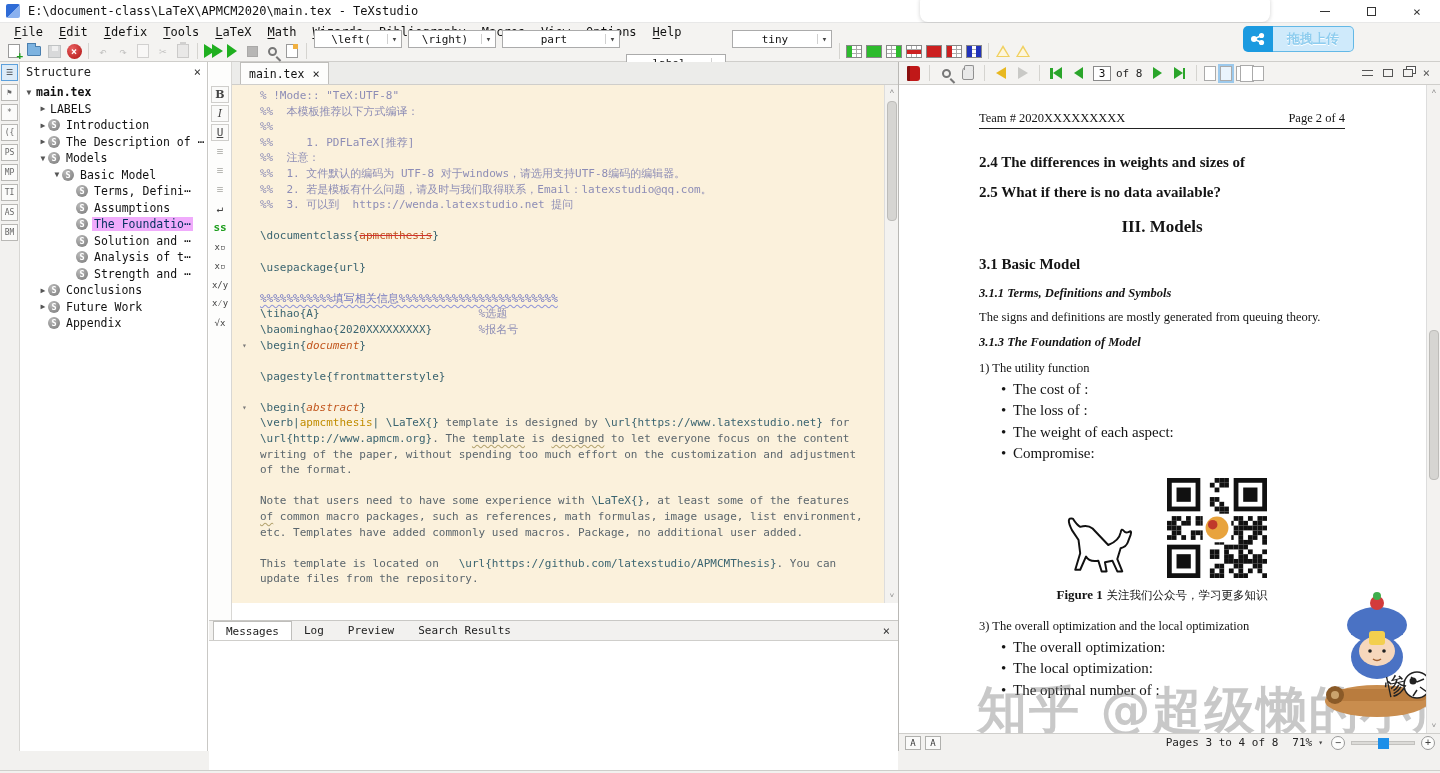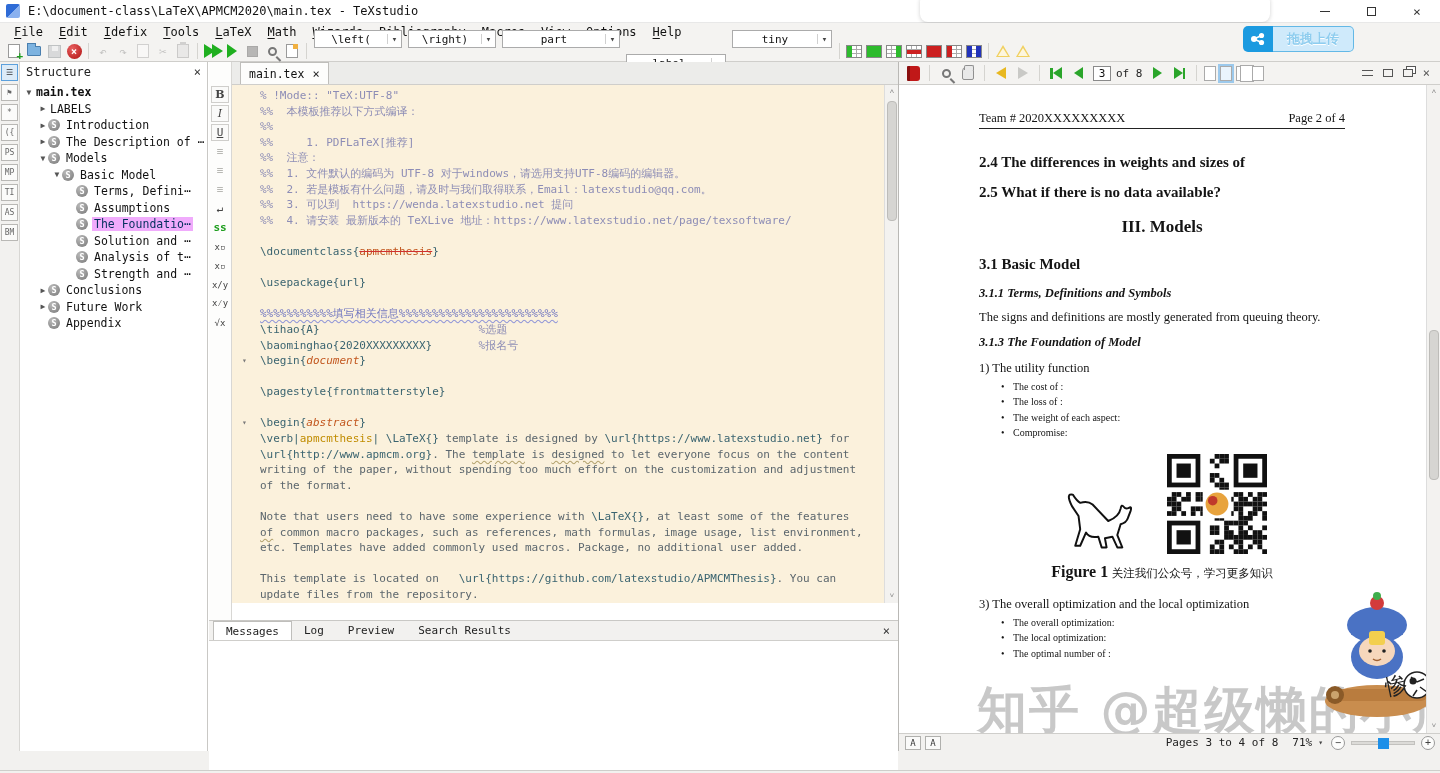--- a/index.html
+++ b/index.html
@@ -149,25 +149,25 @@
   #pdfhdr{display:flex;font-size:12.5px;border-bottom:1px solid #222;padding-bottom:2px;}
   #pdfhdr .hr{margin-left:auto;}
   .h24{font-size:15px;font-weight:bold;margin-top:25px;font-family:"Liberation Serif",serif;}
   .h25{font-size:15px;font-weight:bold;margin-top:13px;}
   .h3c{font-size:17px;font-weight:bold;text-align:center;margin-top:16px;}
   .h31{font-size:15px;font-weight:bold;margin-top:19px;}
   .h311{font-size:12.5px;font-weight:bold;font-style:italic;margin-top:13px;}
   .pbody{font-size:12.5px;margin-top:9px;}
   .pnum{font-size:12.5px;margin-top:11px;}
   ul.blts{list-style:none;margin-top:4px;}
-  ul.blts li{font-size:10px;margin-top:4.5px;padding-left:34px;position:relative;}
+  ul.blts li{font-size:15px;margin-top:4.5px;padding-left:34px;position:relative;}
   ul.blts li:before{content:"•";position:absolute;left:22px;top:0;}
   #figrow{display:flex;align-items:flex-end;justify-content:center;gap:24px;margin-top:12px;height:104px;}
   #figcap{text-align:center;font-size:11.5px;margin-top:9px;font-family:"DejaVu Sans",sans-serif;}
-  #figcap b{font-family:"Liberation Serif",serif;font-size:16px;}
+  #figcap b{font-family:"Liberation Serif",serif;font-size:13px;}
   #watermark{position:absolute;left:78px;top:592px;font-family:"DejaVu Sans",sans-serif;font-size:50px;font-weight:bold;color:rgba(125,125,125,.42);white-space:nowrap;letter-spacing:2px;z-index:30;pointer-events:none;}
   #mascot{position:absolute;right:2px;top:488px;z-index:31;}
   #pdfscroll{position:absolute;right:0;top:23px;width:14px;height:648px;background:#f3f2f0;border-left:1px solid #ddd;z-index:40;}
   #pdfscroll .thumb{position:absolute;left:2px;top:245px;width:10px;height:150px;background:#d6d5d2;border:1px solid #bdbcb9;border-radius:4px;}
   #pdfstatus{position:absolute;left:0;top:671px;width:542px;height:18px;background:#f2f1ef;border-top:1px solid #cfcecb;display:flex;align-items:center;font-size:11px;color:#222;padding:0 6px;z-index:41;}
   .abtn{width:16px;height:14px;border:1px solid #b0b0ad;background:#fafaf9;font-size:9px;text-align:center;line-height:13px;margin-right:4px;color:#333;}
   #pdfstatus .pages{margin-left:auto;}
   #pdfstatus .zoom{margin:0 4px 0 14px;}
   .zbtn{width:14px;height:14px;border:1px solid #9a9a9a;border-radius:50%;font-size:10px;line-height:12px;text-align:center;color:#444;background:#fdfdfc;}
   #zslider{width:64px;height:4px;background:#dcdbd8;border:1px solid #c2c1be;margin:0 6px;position:relative;}
@@ -471,21 +471,20 @@
       </div>
       <div id="code">
           <div class="codeline"><span class="sc">% !Mode:: "TeX:UTF-8"</span></div>
           <div class="codeline"><span class="sc">%%  本模板推荐以下方式编译：</span></div>
           <div class="codeline"><span class="sc">%%</span></div>
           <div class="codeline"><span class="sc">%%     1. PDFLaTeX[推荐]</span></div>
           <div class="codeline"><span class="sc">%%  注意：</span></div>
           <div class="codeline"><span class="sc">%%  1. 文件默认的编码为 UTF-8 对于windows，请选用支持UTF-8编码的编辑器。</span></div>
           <div class="codeline"><span class="sc">%%  2. 若是模板有什么问题，请及时与我们取得联系，Email：latexstudio@qq.com。</span></div>
           <div class="codeline"><span class="sc">%%  3. 可以到  https://wenda.latexstudio.net 提问</span></div>
-          <div class="codeline"><span class="sc">%%  4. 请安装 最新版本的 TeXLive 地址：https://www.latexstudio.net/page/texsoftware/</span></div>
           <div class="codeline"></div>
           <div class="codeline"><span class="sk">\documentclass{</span><span class="sx">apmcmthesis</span><span class="sk">}</span></div>
           <div class="codeline"></div>
           <div class="codeline"><span class="sk">\usepackage{url}</span></div>
           <div class="codeline"></div>
           <div class="codeline"><span class="sp">%%%%%%%%%%%填写相关信息%%%%%%%%%%%%%%%%%%%%%%%%</span></div>
           <div class="codeline"><span class="sk">\tihao{A}</span><span class="st">                        </span><span class="sc">%选题</span></div>
           <div class="codeline"><span class="sk">\baominghao{2020XXXXXXXXX}</span><span class="st">       </span><span class="sc">%报名号</span></div>
           <div class="codeline"><span class="fold">▾</span><span class="sk">\begin{</span><span class="se">document</span><span class="sk">}</span></div>
           <div class="codeline"></div>

